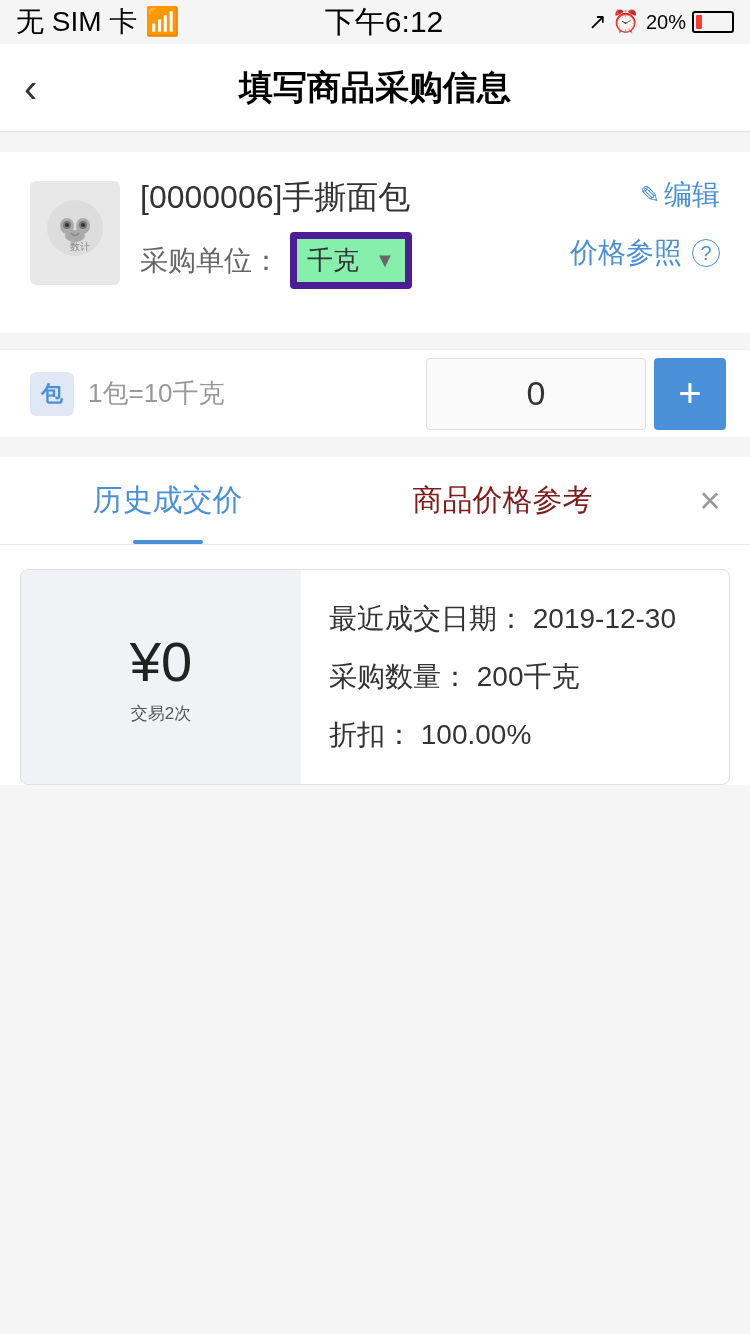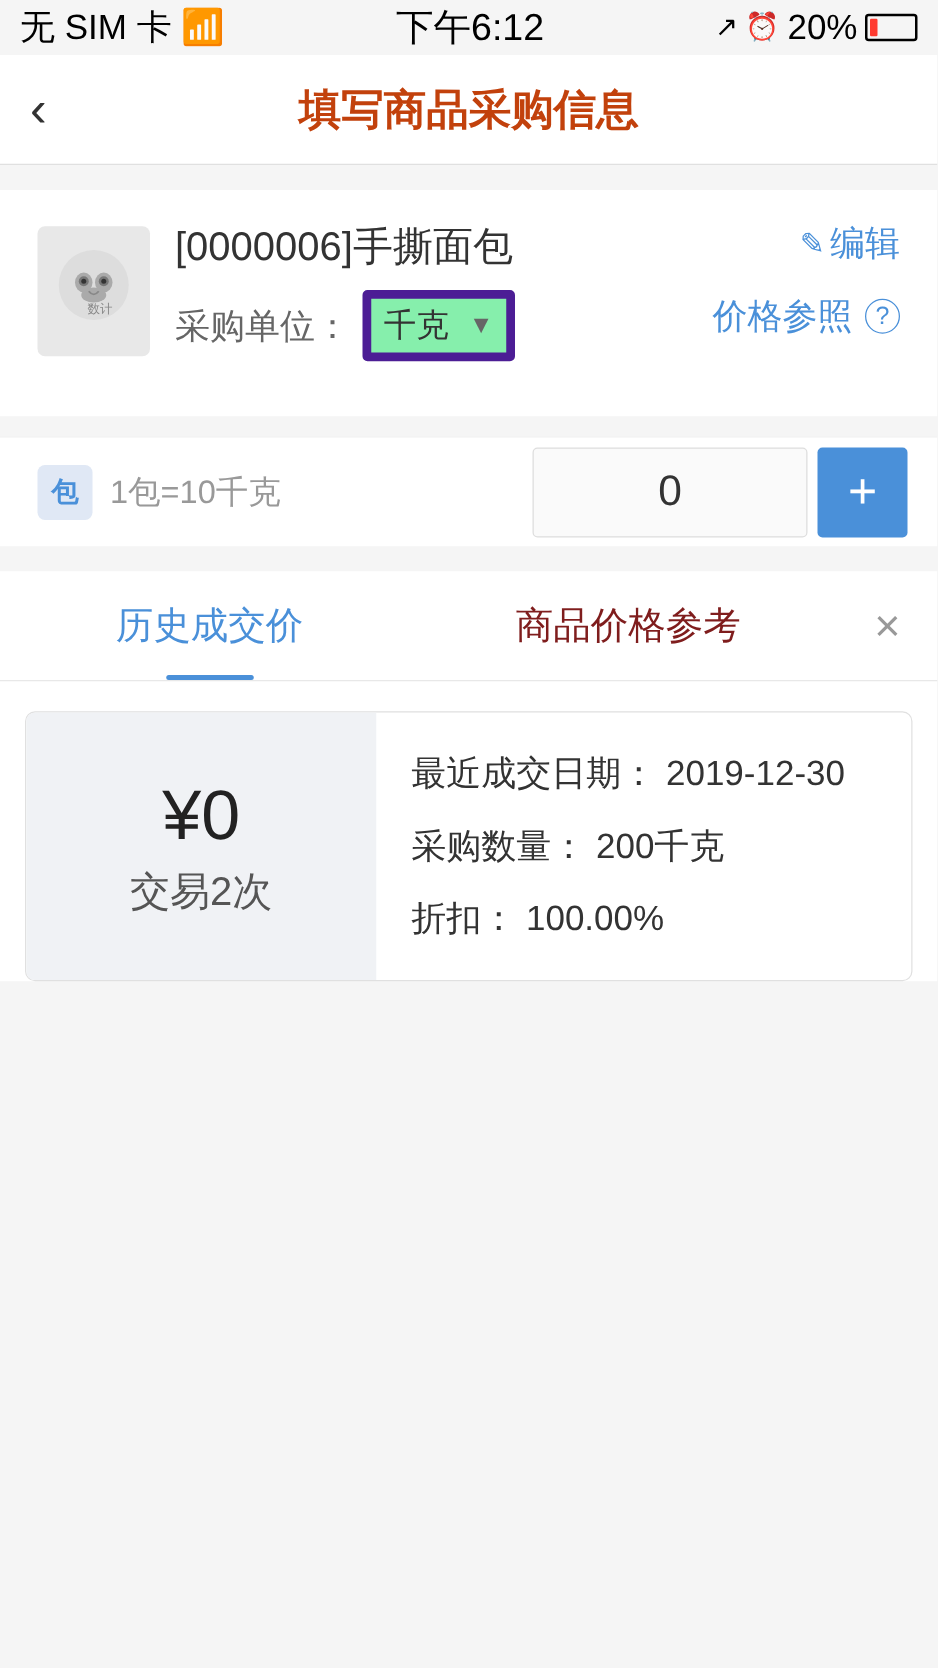--- a/index.html
+++ b/index.html
@@ -75,21 +75,21 @@
       position: absolute;
       left: 24px;
       font-size: 40px;
       color: #333;
       cursor: pointer;
       line-height: 1;
     }
     .nav-title {
       font-size: 34px;
       font-weight: 600;
-      color: #c2410c;
+      color: #000000;
     }
 
     
     .product-card {
       background: #fff;
       margin-top: 20px;
       padding: 24px 30px;
     }
     .product-header {
       display: flex;
@@ -318,21 +318,21 @@
       justify-content: center;
       padding: 30px 20px;
       flex-shrink: 0;
     }
     .history-price {
       font-size: 56px;
       color: #222;
       font-weight: 500;
     }
     .history-trades {
-      font-size: 32px;
+      font-size: 17px;
       color: #555;
       margin-top: 8px;
     }
     .history-right {
       flex: 1;
       padding: 28px 28px;
       display: flex;
       flex-direction: column;
       gap: 16px;
       justify-content: center;
@@ -353,21 +353,21 @@
 <body>
 
 <div class="status-bar">
   <div class="status-left">
     <span>无 SIM 卡 📶</span>
   </div>
   <div class="status-center">下午6:12</div>
   <div class="status-right">
     <span style="font-size:22px;">↗</span>
     <span style="font-size:22px;">⏰</span>
-    <span style="font-size:28px;">20%</span>
+    <span style="font-size:20px;">20%</span>
     <span class="battery-icon">
       <span class="battery-body">
         <span class="battery-fill"></span>
       </span>
     </span>
   </div>
 </div>
 
 <div class="nav-bar">
   <span class="nav-back">‹</span>

